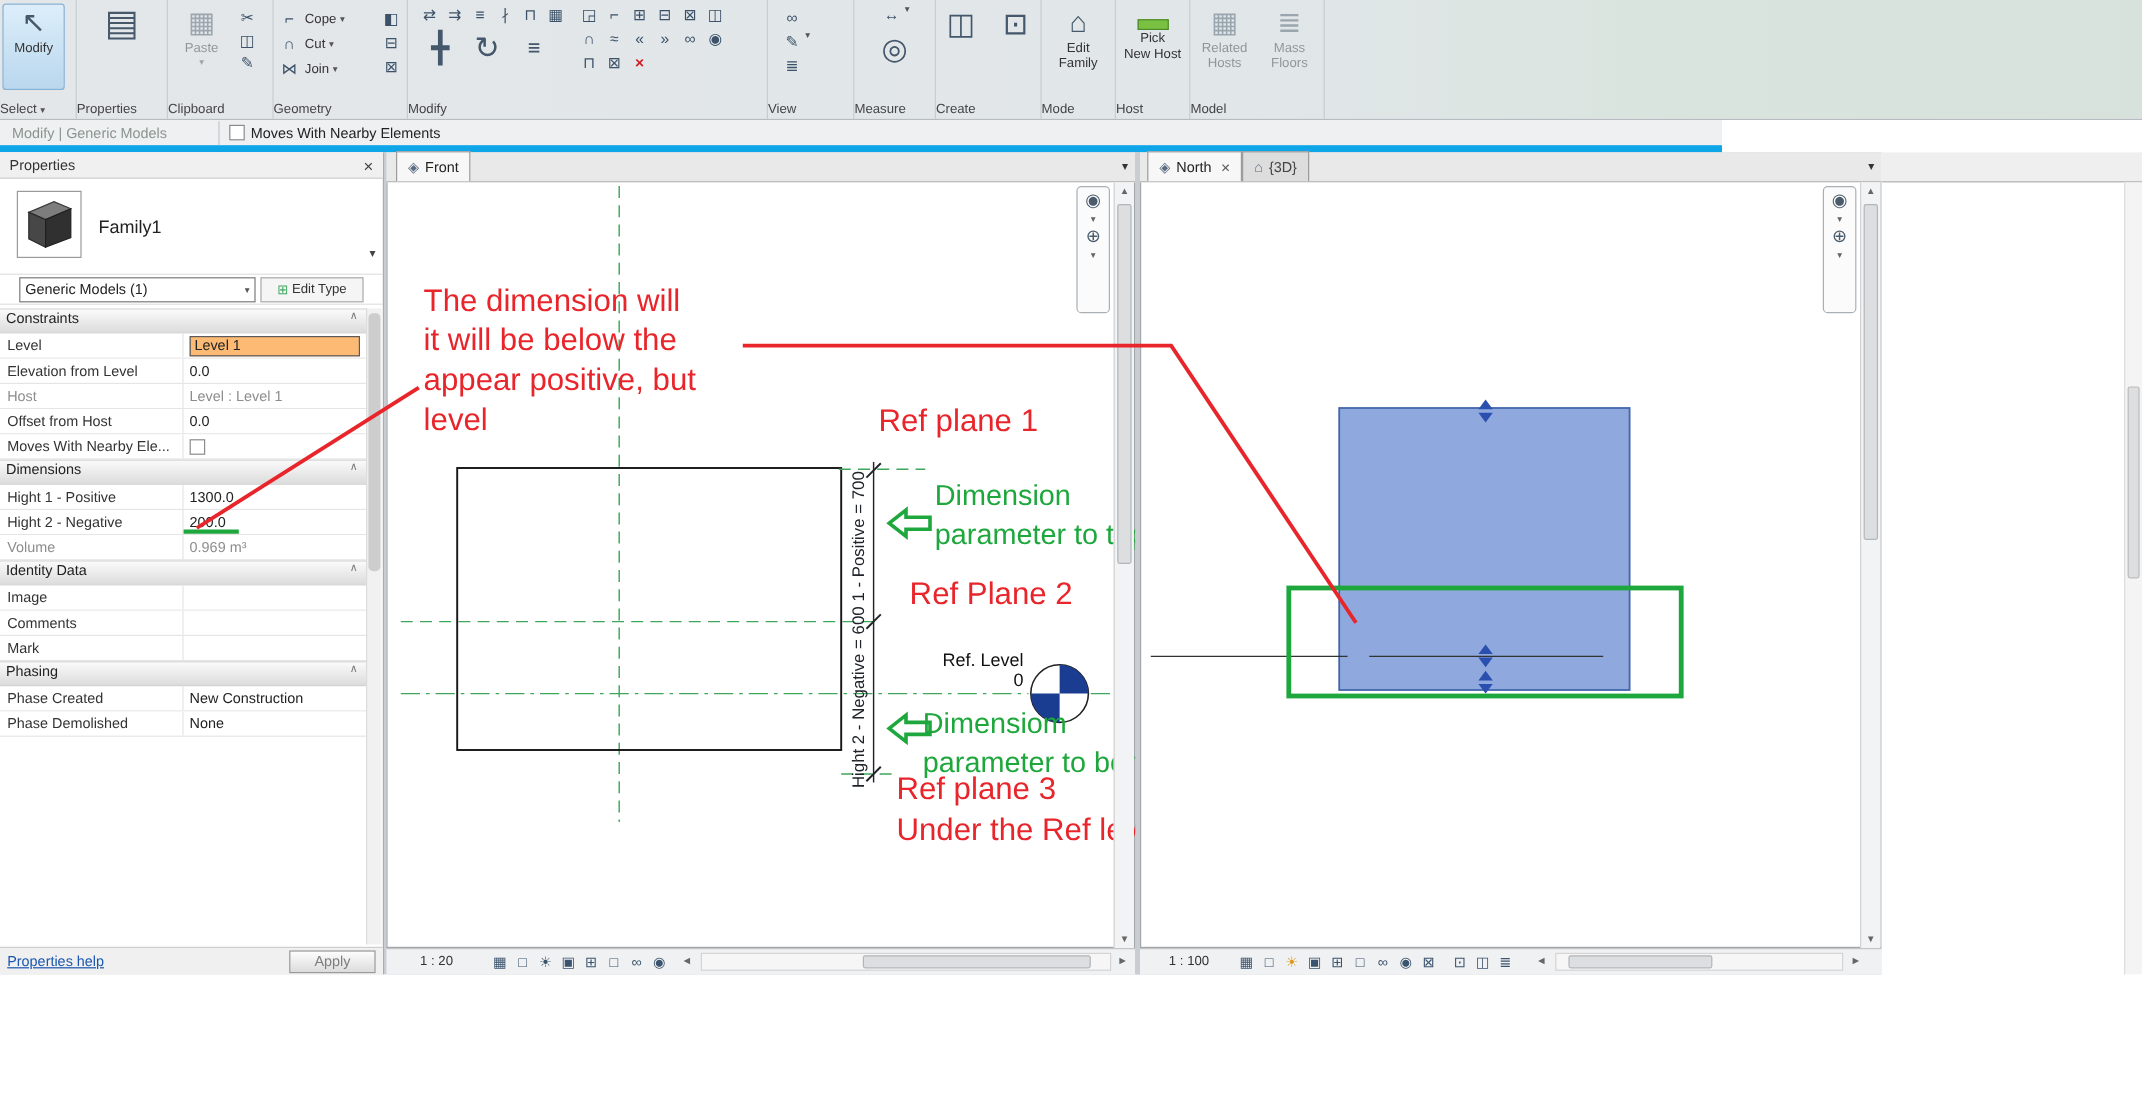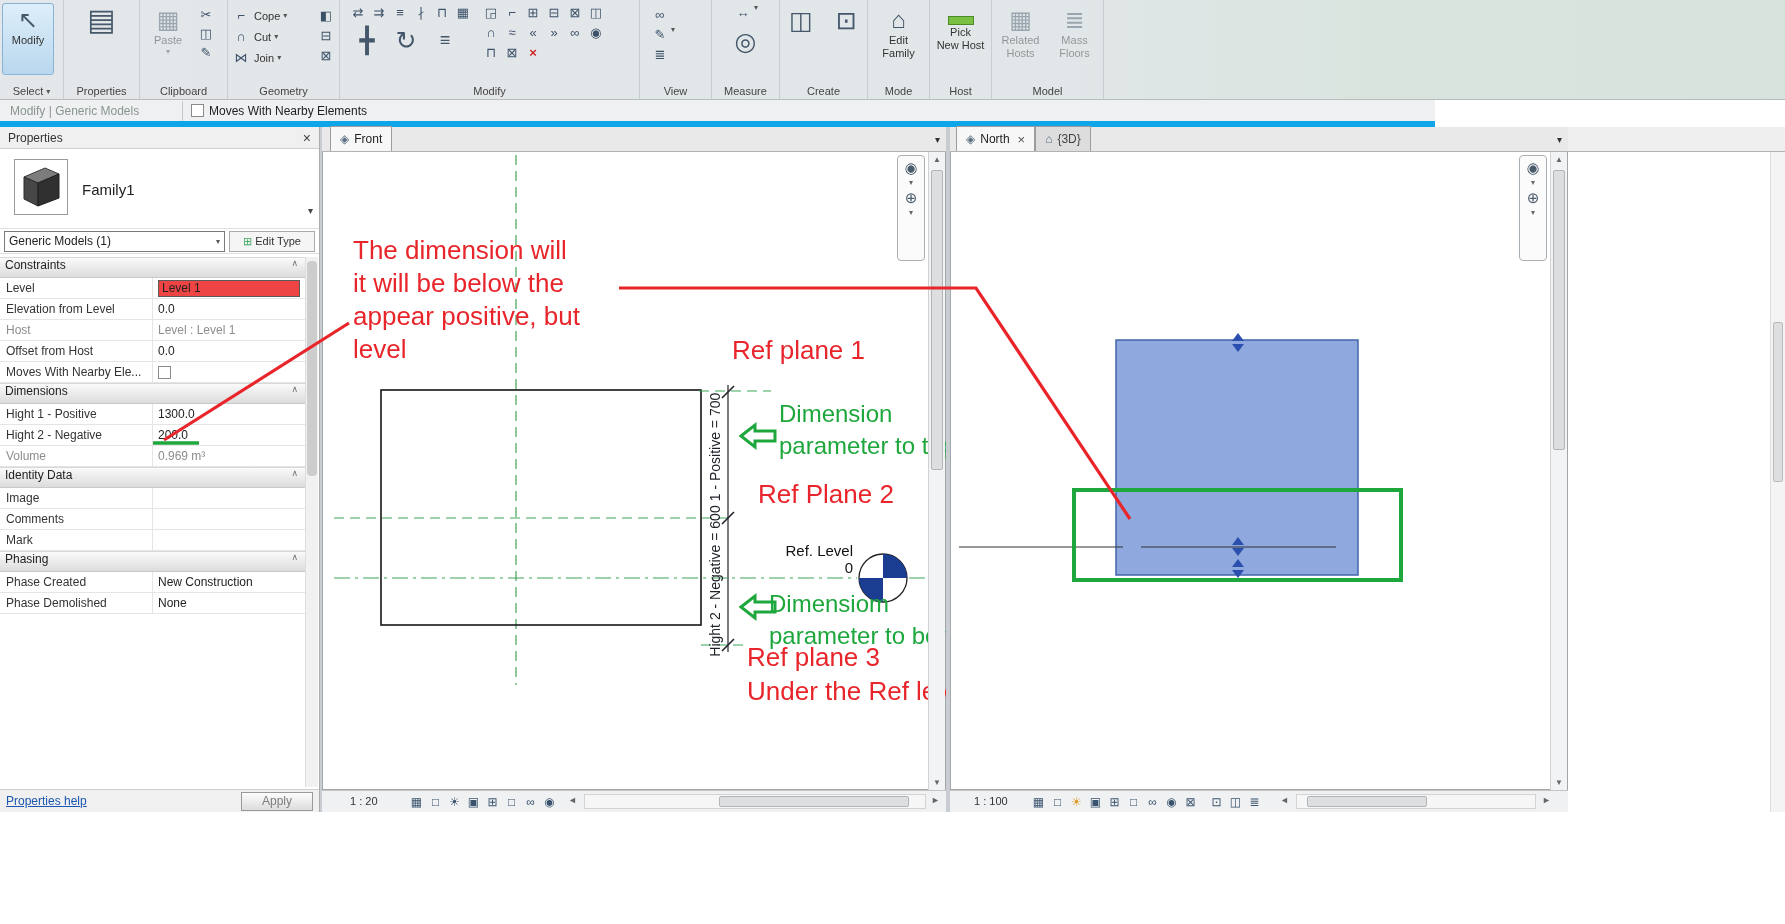--- a/index.html
+++ b/index.html
@@ -6,21 +6,21 @@
   html,body{width:1785px;height:924px;overflow:hidden;background:#fff;
     font-family:"Liberation Sans",sans-serif;color:#222;position:relative}
 
   
   .ribbon{position:absolute;left:0;top:0;width:1785px;height:100px;display:flex;
     background:linear-gradient(90deg,#e3e7ea 0%,#e1e6e8 60%,#d9e4de 78%,#d6e2db 100%);
     border-bottom:1px solid #b6bcc0}
   .rpanel{position:relative;border-right:1px solid #c7cdd1;height:100%}
   .pc{display:flex;align-items:flex-start;padding:3px 2px;height:80px;gap:2px}
   .plabel{position:absolute;left:0;right:0;bottom:2px;text-align:center;font-size:11px;color:#444;
-    display:flex;justify-content:center;gap:3px;align-items:center}
+    display:flex;gap:3px;align-items:center}
   .bigbtn{display:flex;flex-direction:column;align-items:center;width:52px;min-height:72px;
     padding-top:3px;border:1px solid transparent;border-radius:3px;font-size:11px;color:#333;gap:1px}
   .bigbtn .bicon{font-size:24px;line-height:26px;color:#46596b}
   .modifybtn{background:linear-gradient(#ddeefa,#b9d7ee);border:1px solid #86b3d6}
   .disabled{opacity:.45}
   .si{width:20px;height:18px;display:inline-flex;align-items:center;justify-content:center;
     font-size:13px;color:#3c5269}
   .minicol{display:flex;flex-direction:column;gap:1px;padding-top:2px}
   .grow{display:flex;align-items:center;height:21px;font-size:11px;color:#333;gap:3px;padding:0 1px;white-space:nowrap}
   .dd{font-size:8px;color:#555}
@@ -43,36 +43,36 @@
   
   .props{position:absolute;left:0;top:0;width:320px;height:685px;background:#fff;border-right:1px solid #a9adb1}
   .ptitle{height:22px;background:#f0f0f0;border-bottom:1px solid #cfcfcf;display:flex;align-items:center;
     justify-content:space-between;padding:0 8px;font-size:12px;color:#333}
   .pclose{font-size:14px;color:#444;cursor:default}
   .famrow{position:relative;height:80px;border-bottom:1px solid #e0e0e0}
   .thumb{position:absolute;left:14px;top:10px;width:54px;height:56px;border:1px solid #9a9a9a;background:#fff;
     display:flex;align-items:center;justify-content:center}
   .famname{position:absolute;left:82px;top:32px;font-size:15px;color:#222}
   .famdd{position:absolute;right:6px;top:56px;font-size:10px;color:#444}
-  .typerow{display:flex;height:25px;align-items:center;padding:0 4px;gap:4px;border-bottom:1px solid #e0e0e0}
+  .typerow{display:flex;height:25px;align-items:center;padding:0 16px;gap:4px;border-bottom:1px solid #e0e0e0}
   .combo{flex:1;height:21px;border:1px solid #7a7a7a;background:#fff;display:flex;align-items:center;
     justify-content:space-between;padding:0 4px;font-size:12px}
   .etbtn{width:86px;height:21px;border:1px solid #aaa;background:#f5f5f5;display:flex;align-items:center;
     justify-content:center;gap:3px;font-size:11px;color:#333}
   .pgrid{position:absolute;left:0;top:130px;width:305px}
   .ghead{display:flex;height:21px;align-items:flex-start;background:linear-gradient(#fafafa,#dcdcdc);
     border-bottom:1px solid #c9c9c9;border-top:1px solid #d8d8d8;font-size:12px;color:#222;
     padding-left:5px;justify-content:space-between}
   .gchev{color:#777;font-size:9px;padding-right:7px}
   .prow{display:flex;height:21px;border-bottom:1px solid #e5e5e5;background:#fff;font-size:12px;align-items:center}
   .pl{width:153px;padding-left:6px;color:#333;border-right:1px solid #e5e5e5;height:100%;
     display:flex;align-items:center;overflow:hidden;white-space:nowrap}
   .pv{flex:1;padding-left:5px;height:100%;display:flex;align-items:center;overflow:hidden;white-space:nowrap;position:relative}
   .gray .pl,.gray .pv{color:#8d8d8d}
-  .valbox{border:1px solid #5a5a5a;background:#ef4444;width:142px;height:17px;display:flex;
+  .valbox{border:1px solid #5a5a5a;background:#fdba74;width:142px;height:17px;display:flex;
     align-items:center;padding-left:3px}
   .pscroll{position:absolute;right:1px;top:130px;width:13px;height:530px;background:#f1f1f1;border-left:1px solid #ddd}
   .pthumb{position:absolute;left:1px;top:4px;width:10px;height:215px;background:#cdcdcd;border-radius:4px}
   .pbottom{position:absolute;left:0;bottom:0;width:319px;height:23px;background:#f0f0f0;border-top:1px solid #cfcfcf;
     display:flex;align-items:center;justify-content:space-between;padding:0 6px}
   .phelp{font-size:12px;color:#1a56b0;text-decoration:underline}
   .applybtn{width:72px;height:19px;background:linear-gradient(#fdfdfd,#dcdcdc);border:1px solid #9a9a9a;
     font-size:12px;color:#7d7d7d;display:flex;align-items:center;justify-content:center}
 
   

